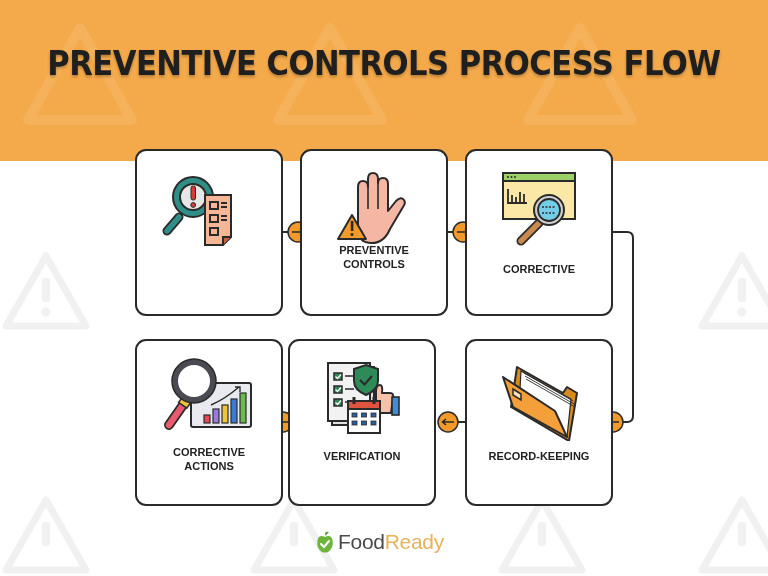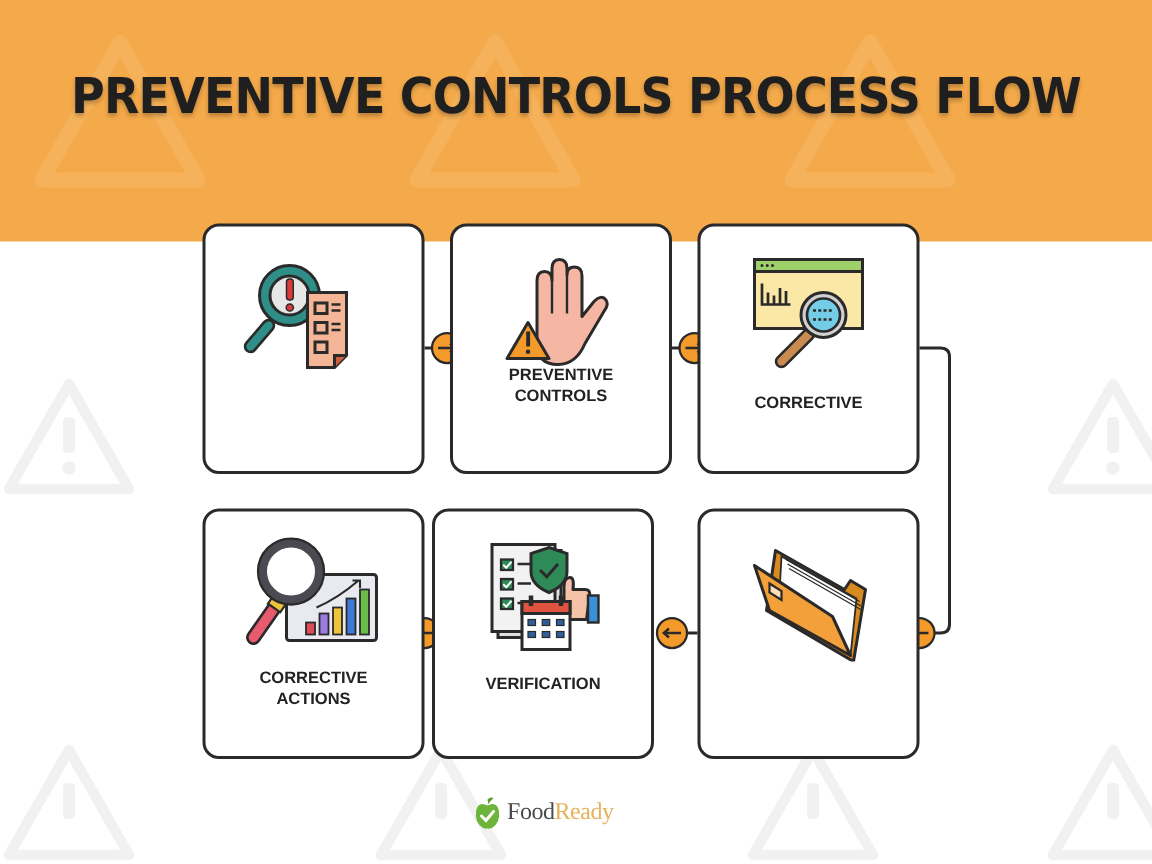--- a/index.html
+++ b/index.html
@@ -28,21 +28,21 @@
   .card .label {
     position: absolute; left: 4px; right: 4px; text-align: center;
     font-weight: bold; font-size: 11px; line-height: 14px; color: #222;
     font-family: "Liberation Sans", sans-serif;
     white-space: pre-line;
   }
 
   .connectors { position: absolute; left: 0; top: 0; width: 768px; height: 576px; pointer-events: none; }
 
   .logo { position: absolute; left: 316px; top: 528px; height: 28px; display: flex; align-items: center; }
-  .logo-text { font-family: Liberation Serif, serif; font-size: 16px; letter-spacing: -0.3px; margin-left: 4px; }
+  .logo-text { font-family: Liberation Sans, sans-serif; font-size: 21px; letter-spacing: -0.3px; margin-left: 4px; }
   .logo-a { color: #4a4a4a; }
   .logo-b { color: #E6B25C; }
 </style>
 </head>
 <body>
 
 <div class="header">
   <svg class="wm" style="left:20px;top:20px" width="120" height="110" viewBox="0 0 120 110">
     <path d="M60 8 L112 100 L8 100 Z" fill="none" stroke="#f6b25a" stroke-width="10" stroke-linejoin="round"></path>
   </svg>
@@ -207,20 +207,21 @@
 </div>
 
 <div class="card" style="left:465px;top:339px">
   <svg class="icon" viewBox="0 0 96 84">
     <path d="M26 10 L72 36 L76 30 L86 36 L78 84 L20 50 Z" fill="#d98a1e" stroke="#2a2a2a" stroke-width="2" stroke-linejoin="round"></path>
     <path d="M30 14 L80 42 L76 80 L28 50 Z" fill="#ffffff" stroke="#2a2a2a" stroke-width="1.2"></path>
     <path d="M33 16 L82 44 M34 19 L83 47 M35 22 L84 50" stroke="#2a2a2a" stroke-width="0.9"></path>
     <path d="M12 20 L64 54 L76 80 L22 50 Z" fill="#F3A03A" stroke="#2a2a2a" stroke-width="2" stroke-linejoin="round"></path>
     <path d="M22 32 L30 37 L30 43 L22 38 Z" fill="#fbe0b8" stroke="#2a2a2a" stroke-width="1.5"></path>
   </svg>
+  <div class="label" style="top:108px">RECORD-KEEPING</div>
 </div>
 
 <div class="logo">
   <svg width="18" height="22" viewBox="0 0 18 22">
     <path d="M9 2 Q11 0 13 1 Q11 3 9.5 5" fill="#5a9e2a"></path>
     <path d="M9 6 Q3 3 1.5 9 Q0 17 6 21 Q9 22 9 21 Q9 22 12 21 Q18 17 16.5 9 Q15 3 9 6 Z" fill="#6cb43a"></path>
     <path d="M5 13 L8 16 L13 10" stroke="#ffffff" stroke-width="2" fill="none" stroke-linecap="round"></path>
   </svg>
   <span class="logo-text">
     <span class="logo-a">Food</span><span class="logo-b">Ready</span>

